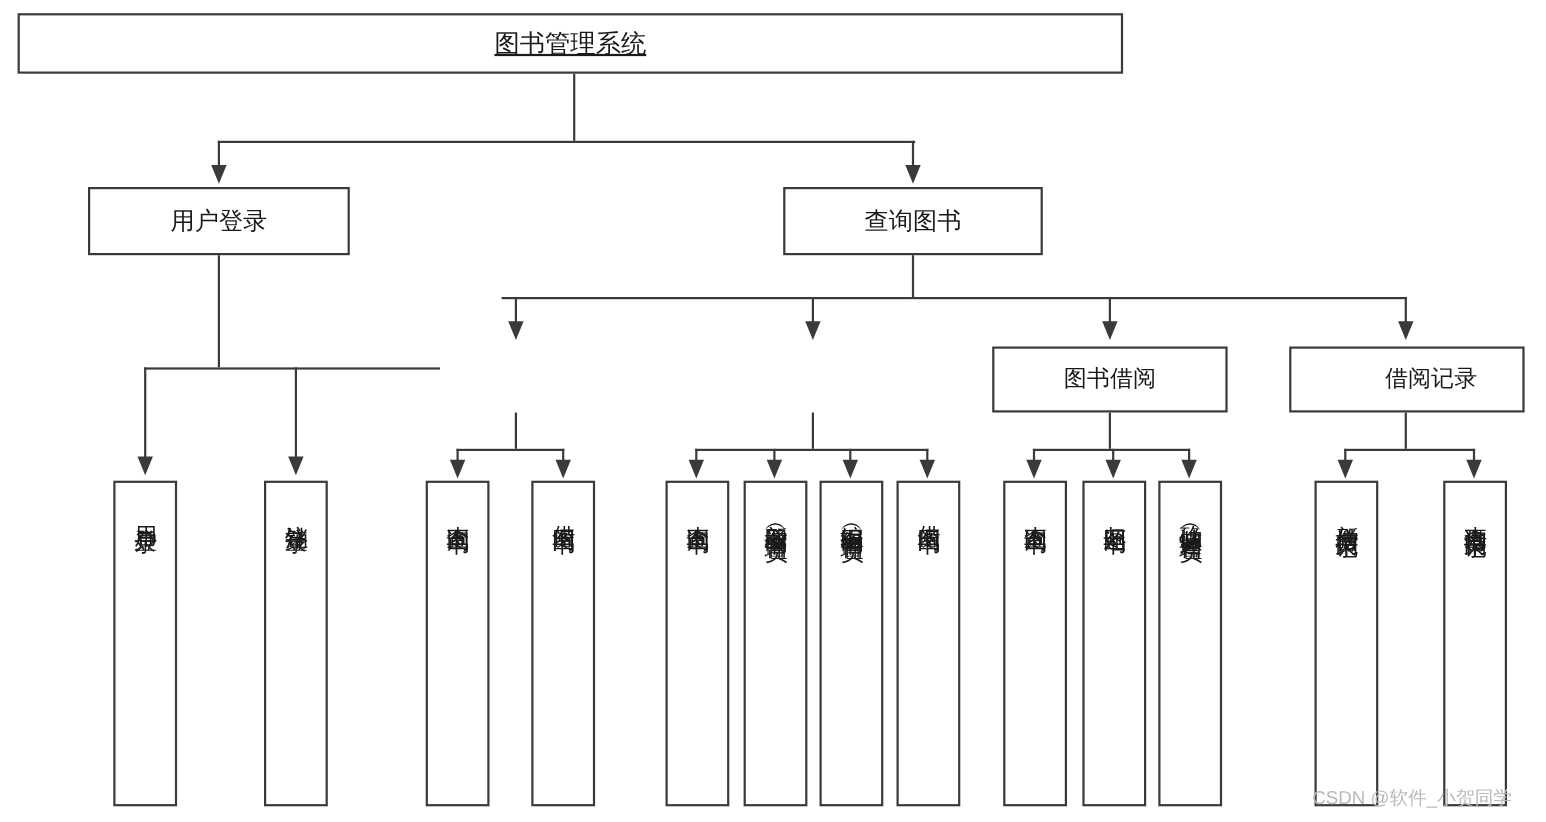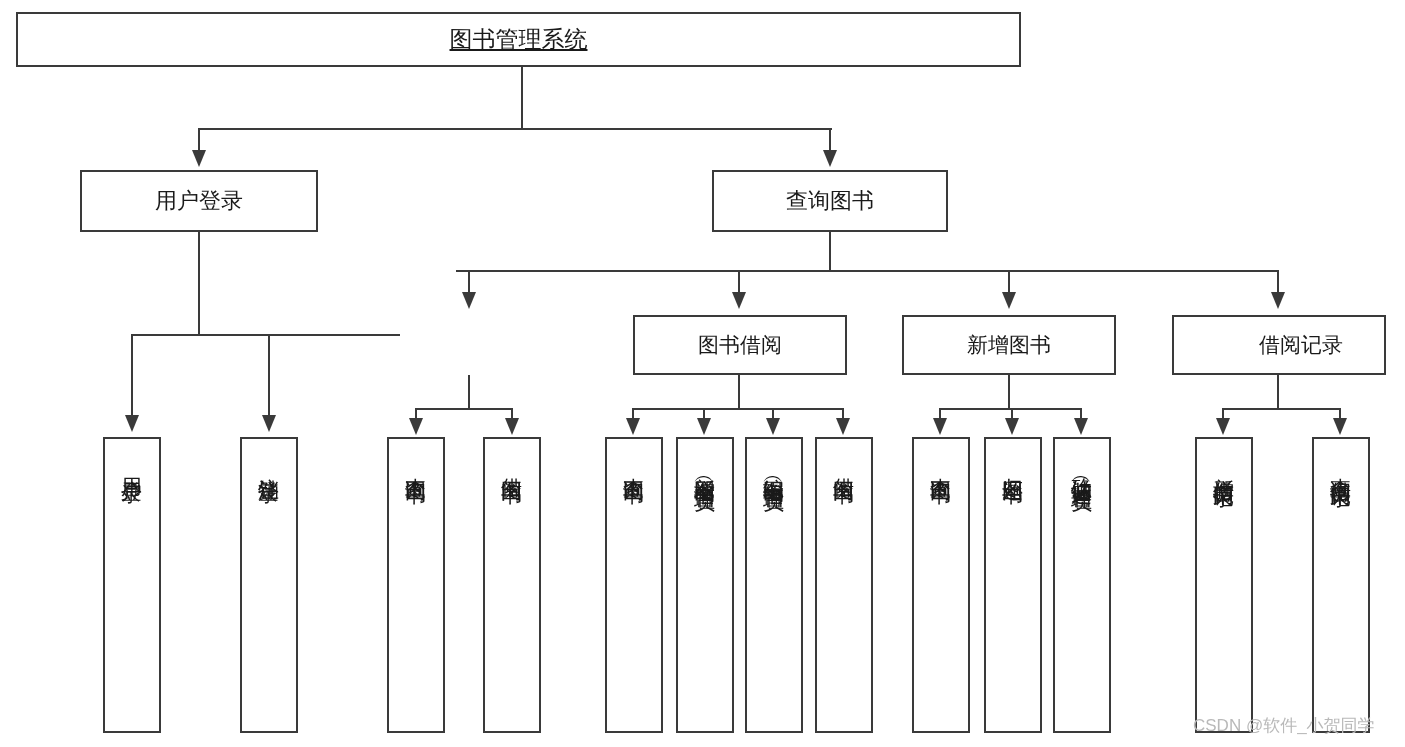--- a/index.html
+++ b/index.html
@@ -112,26 +112,23 @@
   <div class="vline" style="left:468px; top:270px; height:28px;"></div>
   <div class="arrow" style="left:462px; top:292px;"></div>
   <div class="vline" style="left:738px; top:270px; height:28px;"></div>
   <div class="arrow" style="left:732px; top:292px;"></div>
   <div class="vline" style="left:1008px; top:270px; height:28px;"></div>
   <div class="arrow" style="left:1002px; top:292px;"></div>
   <div class="vline" style="left:1277px; top:270px; height:28px;"></div>
   <div class="arrow" style="left:1271px; top:292px;"></div>
 
 
-  <div class="node level3" style="left:633px; top:315px; width:214px; height:60px;">
+
+  <div class="node level3" style="left:902px; top:315px; width:214px; height:60px;">
     <span>图书借阅</span>
-  </div>
-
-  <div class="node level3" style="left:902px; top:315px; width:214px; height:60px;">
-    <span>新增图书</span>
   </div>
 
   <div class="node level3" style="left:1172px; top:315px; width:214px; height:60px;padding-left:44px;">
     <span>借阅记录</span>
   </div>
 
   <div class="vline" style="left:468px; top:375px; height:33px;"></div>
   <div class="hline" style="left:415px; top:408px; width:98px;"></div>
   <div class="vline" style="left:415px; top:408px; height:14px;"></div>
   <div class="arrow" style="left:409px; top:418px;"></div>

